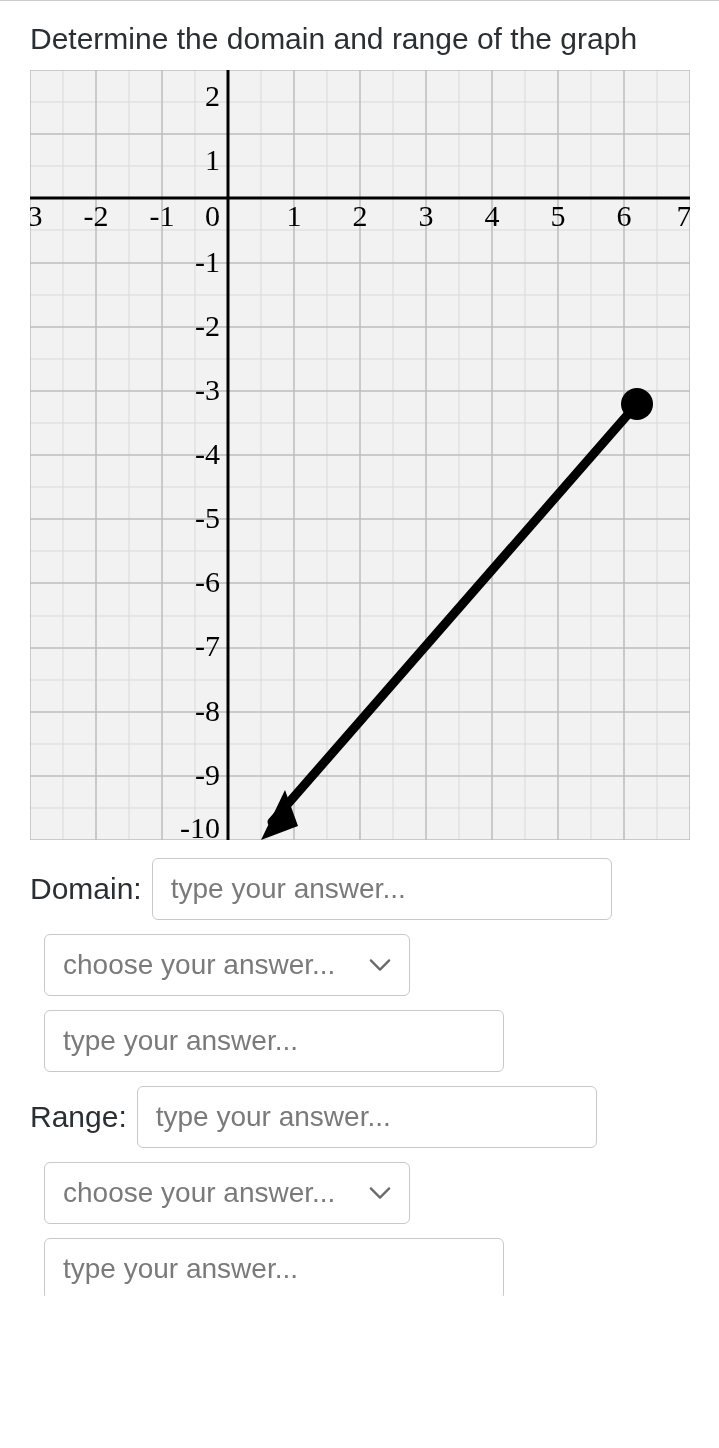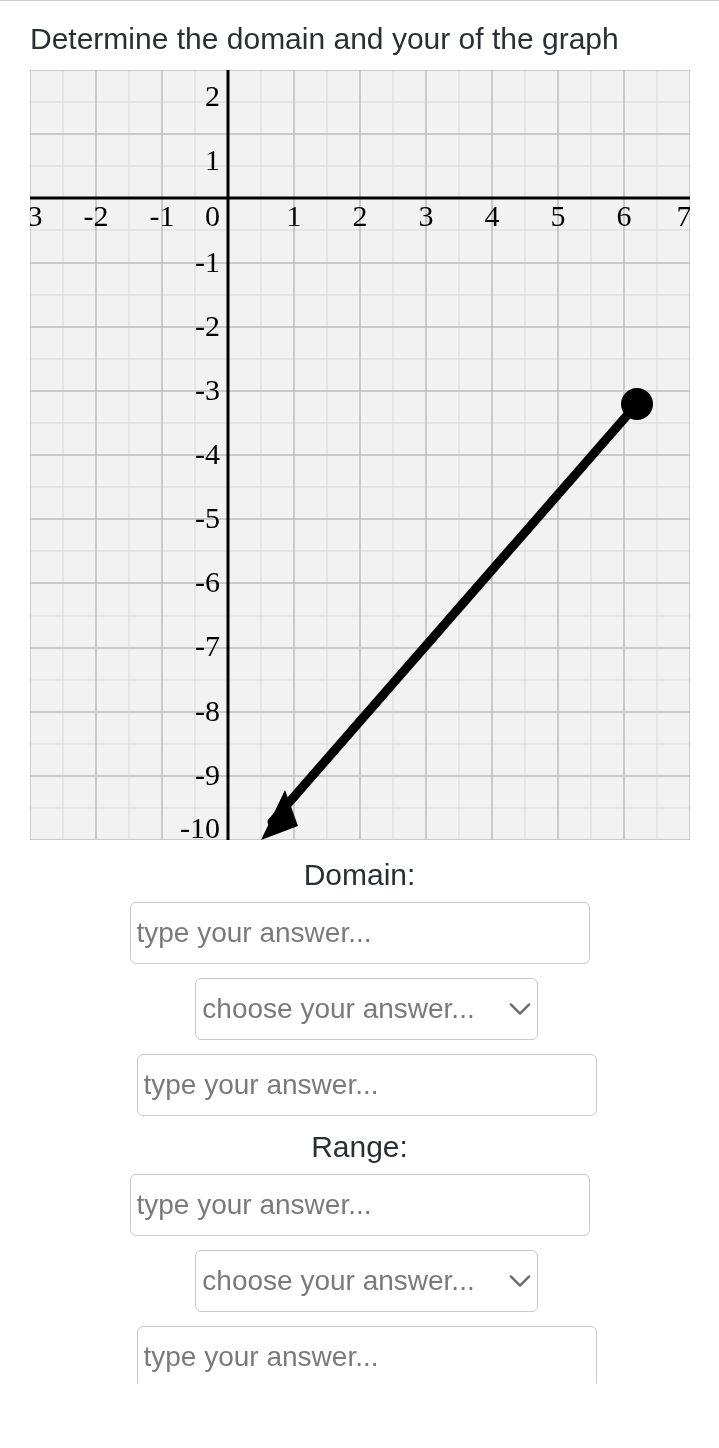--- a/index.html
+++ b/index.html
@@ -21,26 +21,26 @@
   }
   .graph-wrap {
     width: 660px;
     height: 770px;
     background: #f2f2f2;
     position: relative;
     margin-bottom: 18px;
   }
   svg { display: block; }
   .answers { font-size: 30px; color: #2a2f33; }
-  .row { display: flex; align-items: center; gap: 10px; margin-bottom: 14px; flex-wrap: wrap; flex-direction: column; }
+  .row { display: flex; align-items: center; gap: 10px; margin-bottom: 14px; flex-wrap: wrap; }
   .label { white-space: nowrap; }
   .field, .select {
     border: 1px solid #c9c9c9;
     border-radius: 6px;
-    padding: 14px 6px;
+    padding: 14px 18px;
     font-size: 28px;
     color: #7a7a7a;
     background: #fff;
     font-family: inherit;
   }
   .field { min-width: 200px; }
   .field::placeholder { color: #7a7a7a; }
   .select {
     display: flex;
     align-items: center;
@@ -61,21 +61,21 @@
   .range-field { width: 440px; }
   .domain-field { width: 470px; }
   .sm-field { width: 420px; }
   .cut { overflow: hidden; height: 58px; }
 </style>
 </head>
 <body>
 
 <hr class="top-hr">
 <div class="container">
-  <div class="question">Determine the domain and your of the graph</div>
+  <div class="question">Determine the domain and range of the graph</div>
 
   <div class="graph-wrap">
     <svg viewBox="0 0 660 770" width="660" height="770">
 
       <g stroke="#d9d9d9" stroke-width="1">
         <line x1="33" y1="0" x2="33" y2="770"></line>
           <line x1="99" y1="0" x2="99" y2="770"></line>
         <line x1="165" y1="0" x2="165" y2="770"></line>
           <line x1="231" y1="0" x2="231" y2="770"></line>
         <line x1="297" y1="0" x2="297" y2="770"></line>

